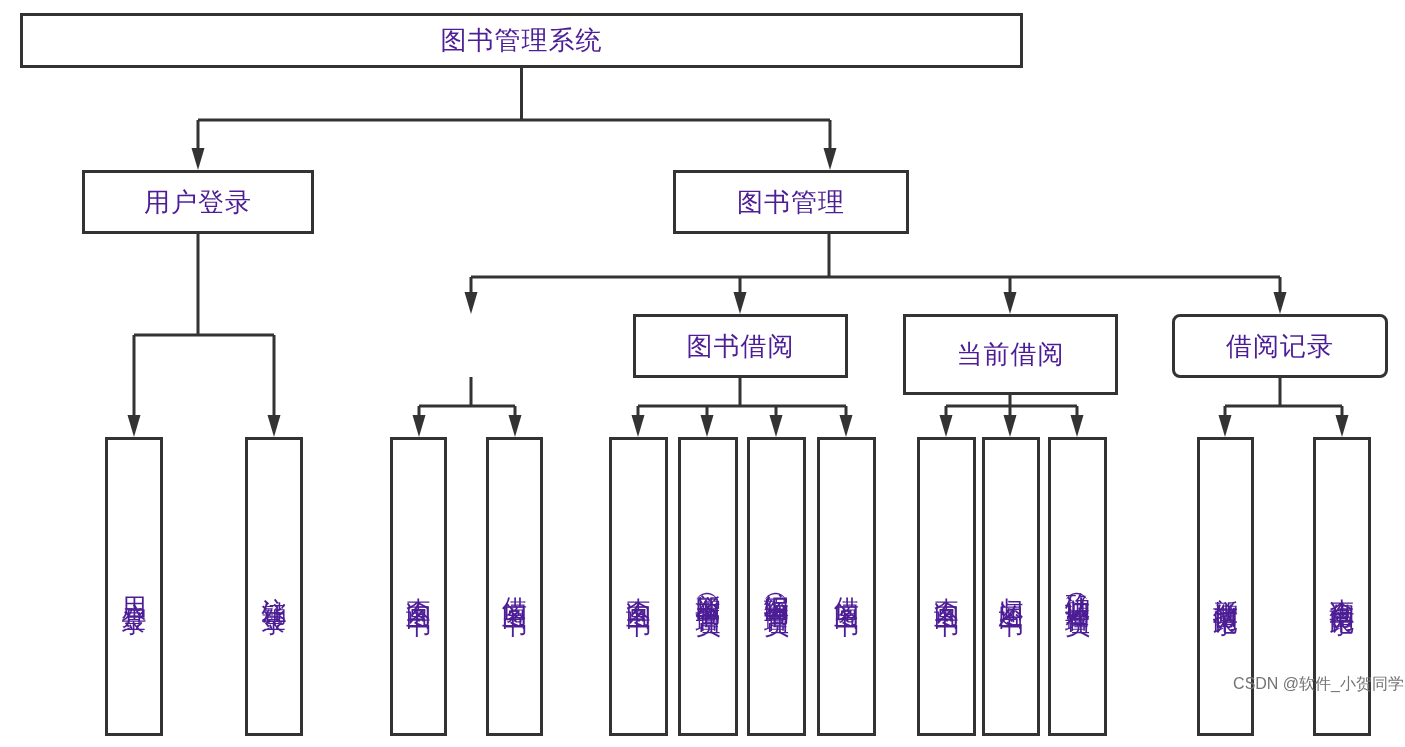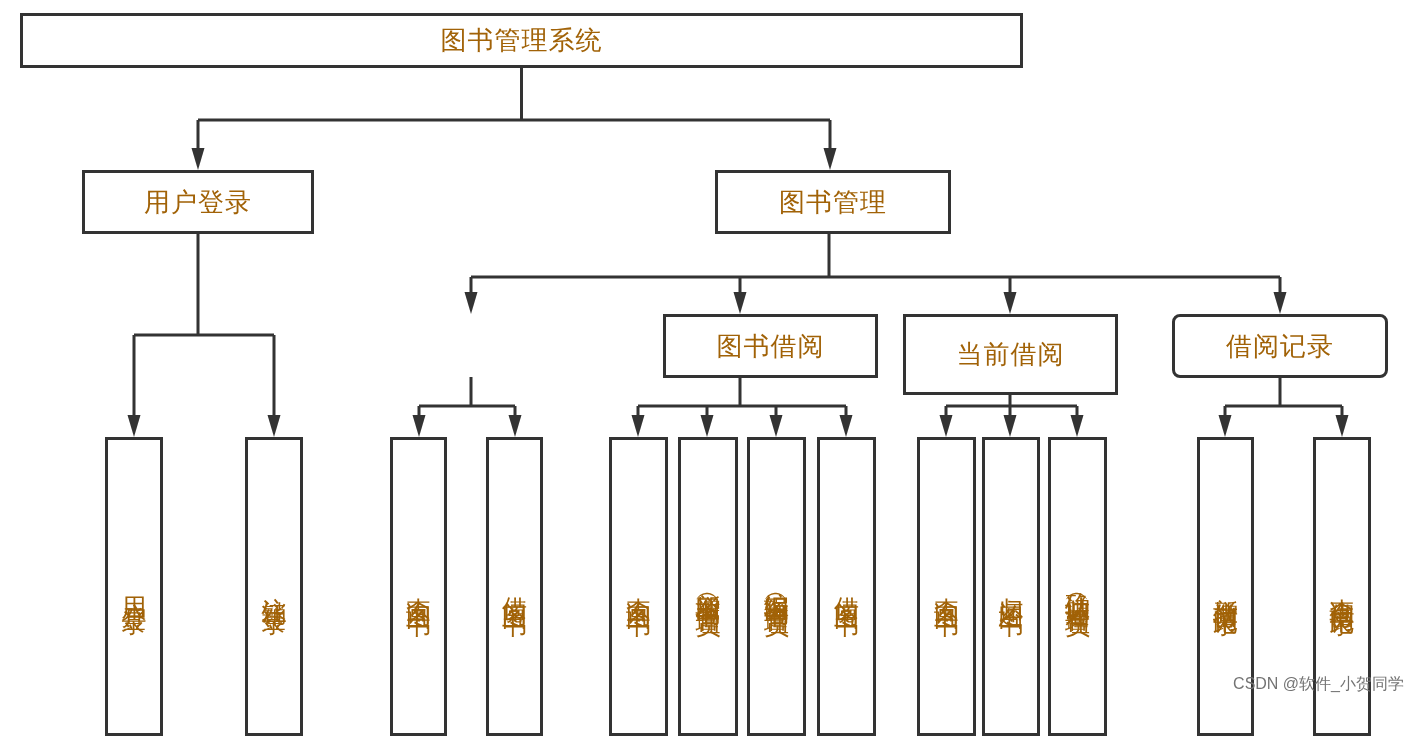--- a/index.html
+++ b/index.html
@@ -13,21 +13,21 @@
   }
   #connectors { position: absolute; left: 0; top: 0; z-index: 1; }
   .node {
     position: absolute;
     background: #ffffff;
     border: 3px solid #333333;
     box-sizing: border-box;
     display: flex;
     align-items: center;
     justify-content: center;
-    color: #a16207;
+    color: #4c1d95;
     z-index: 2;
   }
   .hnode { font-size: 26px; letter-spacing: 1px; white-space: nowrap; }
   .vnode {
     writing-mode: vertical-rl;
     font-size: 25px;
     letter-spacing: 5px;
     line-height: 1.0;
   }
   .vnode.long { letter-spacing: 3px; }
@@ -84,23 +84,23 @@
       <polygon points="1003.5,415 1016.5,415 1010,437"></polygon>
       <polygon points="1070.5,415 1083.5,415 1077,437"></polygon>
       <polygon points="1218.5,415 1231.5,415 1225,437"></polygon>
       <polygon points="1335.5,415 1348.5,415 1342,437"></polygon>
     </g>
   </svg>
 
   <div class="node hnode" style="left:20px; top:13px; width:1003px; height:55px;">图书管理系统</div>
 
   <div class="node hnode" style="left:82px; top:170px; width:232px; height:64px;">用户登录</div>
-  <div class="node hnode" style="left:715px; top:170px; width:236px; height:64px;">图书管理</div>
+  <div class="node hnode" style="left:673px; top:170px; width:236px; height:64px;">图书管理</div>
 
-  <div class="node hnode" style="left:633px; top:314px; width:215px; height:64px;margin-left:30px;">图书借阅</div>
+  <div class="node hnode" style="left:633px; top:314px; width:215px; height:64px;">图书借阅</div>
   <div class="node hnode" style="left:903px; top:314px; width:215px; height:81px;">当前借阅</div>
   <div class="node hnode" style="left:1172px; top:314px; width:216px; height:64px;border-radius:8px;">借阅记录</div>
 
   <div class="node vnode" style="left:105px; top:437px; width:58px; height:299px;">用户登录</div>
   <div class="node vnode" style="left:245px; top:437px; width:58px; height:299px;">注销登录</div>
 
   <div class="node vnode" style="left:390px; top:437px; width:57px; height:299px;">查询图书</div>
   <div class="node vnode" style="left:486px; top:437px; width:57px; height:299px;">借阅图书</div>
 
   <div class="node vnode" style="left:609px; top:437px; width:59px; height:299px;">查询图书</div>

